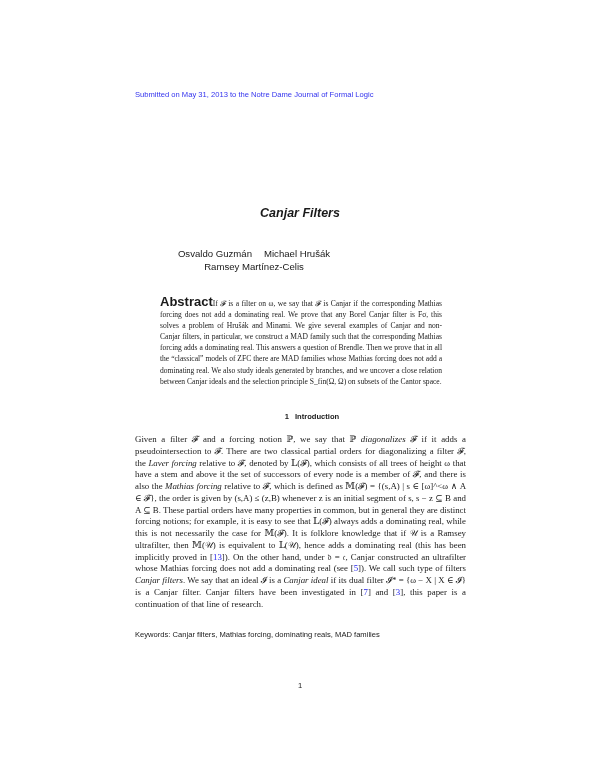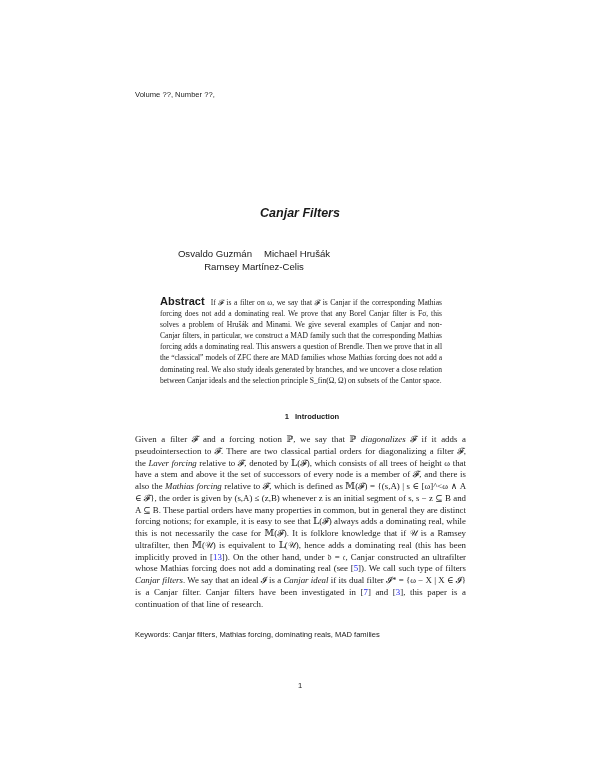--- a/index.html
+++ b/index.html
@@ -5,35 +5,35 @@
   html, body { margin: 0; padding: 0; background: #ffffff; }
   body { width: 600px; height: 776px; position: relative; overflow: hidden; color: #1a1a1a; }
   .sans { font-family: "Liberation Sans", "DejaVu Sans", sans-serif; }
   .serif { font-family: "Liberation Serif", "DejaVu Serif", serif; }
   .header { position: absolute; left: 135px; top: 90px; font-size: 7.6px; line-height: 10px; }
   .header .sub { color: #3333ee; }
   .title { position: absolute; left: 0; width: 600px; top: 206px; text-align: center; font-size: 12.5px; font-weight: bold; font-style: italic; }
   .authors { position: absolute; left: 0; width: 508px; top: 247px; text-align: center; font-size: 9.6px; line-height: 13px; }
   .authors .sp { display: inline-block; width: 12px; }
   .abstract { position: absolute; left: 160px; width: 282px; top: 296px; font-size: 7.55px; line-height: 11.1px; text-align: justify; }
-  .abstract .lbl { font-family: "Liberation Sans", sans-serif; font-weight: bold; font-size: 11px; margin-right: 6px; }
+  .abstract .lbl { font-family: "Liberation Sans", sans-serif; font-weight: bold; font-size: 13px; margin-right: 0; }
   .sec { position: absolute; left: 12px; width: 600px; top: 412px; text-align: center; font-size: 7.6px; font-weight: bold; }
   .sec .num { margin-right: 6px; }
   .intro { position: absolute; left: 135px; width: 331px; top: 434px; font-size: 8.85px; line-height: 11.75px; text-align: justify; }
   .intro i { }
   .cite { color: #2222ee; }
   .msc { position: absolute; left: 135px; top: 629px; font-size: 7.6px; line-height: 11.5px; }
   .msc .lnk { color: #3333ee; }
   .pagenum { position: absolute; left: 0; width: 600px; top: 681px; text-align: center; font-size: 7.6px; }
 </style>
 </head>
 <body>
 
 <div class="header sans">
-  <div>Volume ??, Number ??,</div>
+  <div class="sub">Submitted on May 31, 2013 to the Notre Dame Journal of Formal Logic</div>
 </div>
 
 <div class="title sans">Canjar Filters</div>
 
 <div class="authors sans">
   <div>
     <span>Osvaldo Guzmán</span><span class="sp"></span><span>Michael Hrušák</span>
   </div>
   <div>Ramsey Martínez-Celis</div>
 </div>

